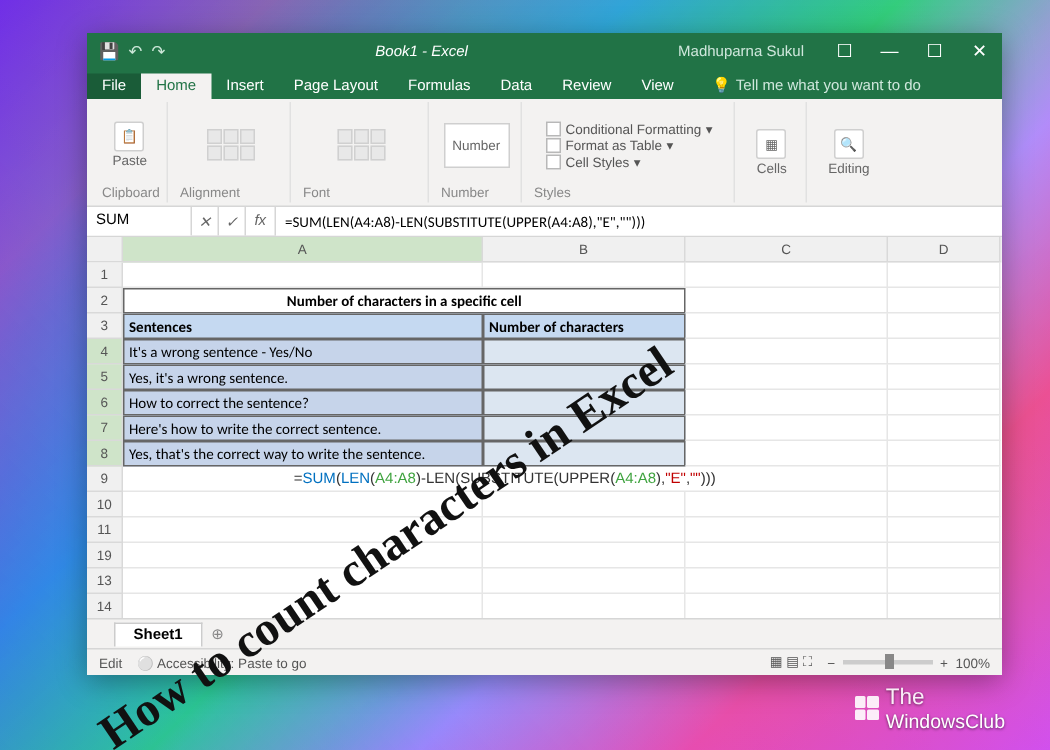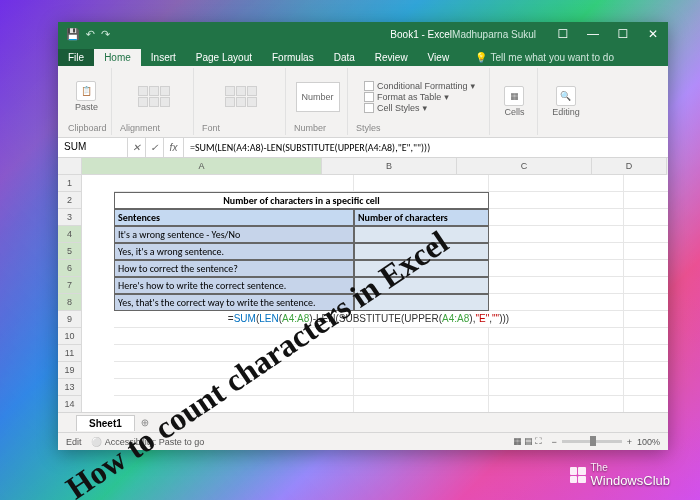--- a/index.html
+++ b/index.html
@@ -17,21 +17,21 @@
     background: #fff; box-shadow: 0 4px 18px rgba(0,0,0,0.35);
     display: flex; flex-direction: column;
   }
   
   .titlebar {
     height: 24px; background: #217346; color: #fff; display: flex; align-items: center;
     font-size: 10px; padding-left: 8px;
   }
   .titlebar .qat { display: flex; gap: 6px; align-items: center; }
   .titlebar .qat span { color: #cde8d9; font-size: 11px; }
-  .titlebar .doc { flex: 1; text-align: right; }
+  .titlebar .doc { flex: 1; text-align: center; font-style: italic; }
   .titlebar .user { color: #cfe7dc; }
   .titlebar .winctl { display: flex; margin-left: 12px; }
   .titlebar .winctl div { width: 30px; text-align: center; font-size: 12px; color: #fff; }
   
   .ribbon-tabs {
     height: 20px; background: #217346; display: flex; align-items: flex-end;
     font-size: 10px; color: #fff; padding-left: 0;
   }
   .ribbon-tabs .tab { padding: 3px 10px; cursor: pointer; }
   .ribbon-tabs .file { background: #1a5c38; }
@@ -58,21 +58,21 @@
   .namebox { width:70px; border-right:1px solid #d6d6d6; padding:3px 6px; background:#fff; }
   .fx-label { width:30px; display:flex; align-items:center; justify-content:center; color:#666; font-style:italic; border-right:1px solid #d6d6d6; }
   .formula-input { flex:1; padding:3px 6px; background:#fff; font-family:Calibri, Arial; font-size:10px; }
   
   .grid-wrap { flex:1; display:flex; overflow:hidden; background:#fff; position:relative; }
   .rowhdrs { width:24px; background:#f0f0f0; }
   .rowhdrs div { height:17px; border-bottom:1px solid #d9d9d9; border-right:1px solid #d9d9d9; font-size:9px; display:flex; align-items:center; justify-content:center; color:#555; }
   .cols { flex:1; position:relative; }
   .colhdrs { height:17px; display:flex; background:#f0f0f0; }
   .colhdrs div { border-right:1px solid #d9d9d9; border-bottom:1px solid #d9d9d9; font-size:9px; display:flex; align-items:center; justify-content:center; color:#555; }
-  .cells { position:relative;padding-left:32px; }
+  .cells { position:relative; }
   .cells .row { display:flex; height:17px; }
   .cells .cell { border-right:1px solid #e6e6e6; border-bottom:1px solid #e6e6e6; font-size:10px; padding:1px 3px; overflow:hidden; white-space:nowrap; font-family:Calibri,Arial; }
   .colA { width:240px; }
   .colB { width:135px; }
   .colC { width:135px; }
   .colD { width:75px; }
   .hdr-cell { background:#c5d9f1; font-weight:bold; text-align:left; border:1px solid #666 !important; }
   .bordered { border:1px solid #666 !important; background:#dce6f1; }
   .sel { background:#c6d4ea !important; }
   .merged-title { font-weight:bold; text-align:center; border:1px solid #666 !important; background:#fff; }
@@ -365,16 +365,16 @@
 <div class="overlay-text">How to count characters in Excel</div>
 
 <div class="watermark">
   <div class="wlogo">
       <div></div>
       <div></div>
       <div></div>
       <div></div>
     </div>
   <div>
-    <div style="font-size:10px;opacity:0.9">The</div>
+    <div style="font-size:15px;opacity:0.9">The</div>
     <div style="font-size:13px;font-weight:500">WindowsClub</div>
   </div>
 </div>
 
 </body></html>

